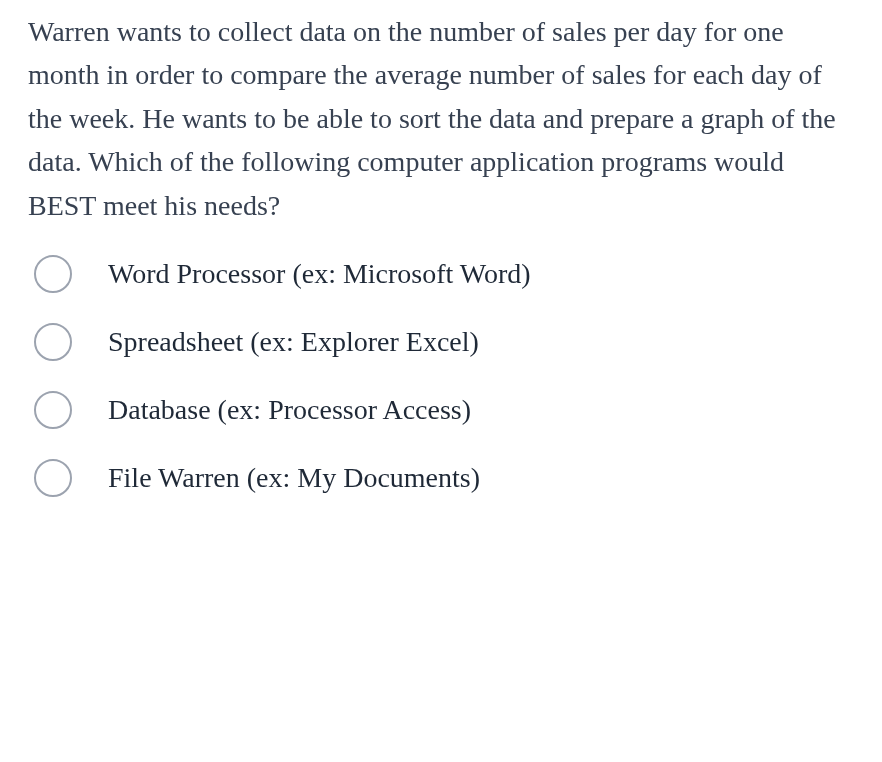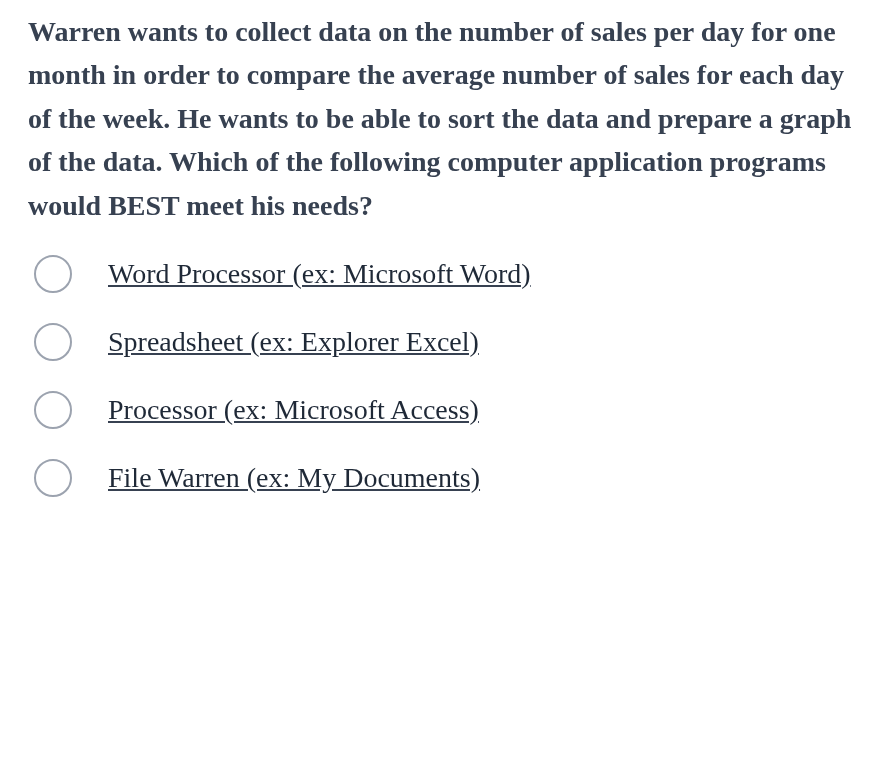--- a/index.html
+++ b/index.html
@@ -13,28 +13,26 @@
       width: 882px;
       height: 762px;
       padding: 10px 28px 20px 28px;
       color: #374151;
     }
     .question-text {
       font-size: 28px;
       line-height: 1.55;
       color: #374151;
       margin-bottom: 28px;
-      font-weight: bold;
     }
     .options {
       display: flex;
       flex-direction: column;
       gap: 30px;
       padding-left: 6px;
-      text-decoration: underline;
     }
     .option-row {
       display: flex;
       align-items: center;
       gap: 36px;
     }
     .radio-circle {
       width: 38px;
       height: 38px;
       border: 2px solid #9ca3af;
@@ -58,19 +56,19 @@
   <div class="option-row">
     <div class="radio-circle"></div>
     <div class="option-label">Word Processor (ex: Microsoft Word)</div>
   </div>
   <div class="option-row">
     <div class="radio-circle"></div>
     <div class="option-label">Spreadsheet (ex: Explorer Excel)</div>
   </div>
   <div class="option-row">
     <div class="radio-circle"></div>
-    <div class="option-label">Processor (ex: Microsoft Access)</div>
+    <div class="option-label">Database (ex: Processor Access)</div>
   </div>
   <div class="option-row">
     <div class="radio-circle"></div>
     <div class="option-label">File Warren (ex: My Documents)</div>
   </div>
 </div>
 
 </body></html>

